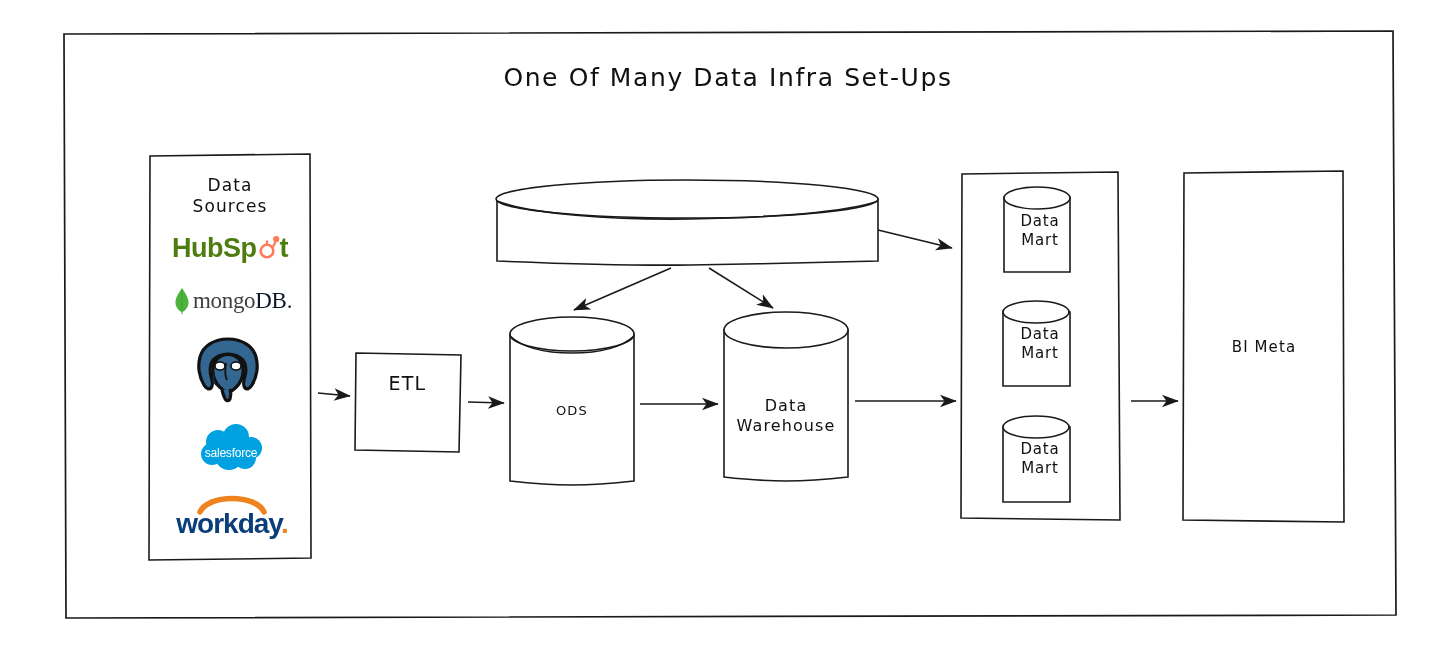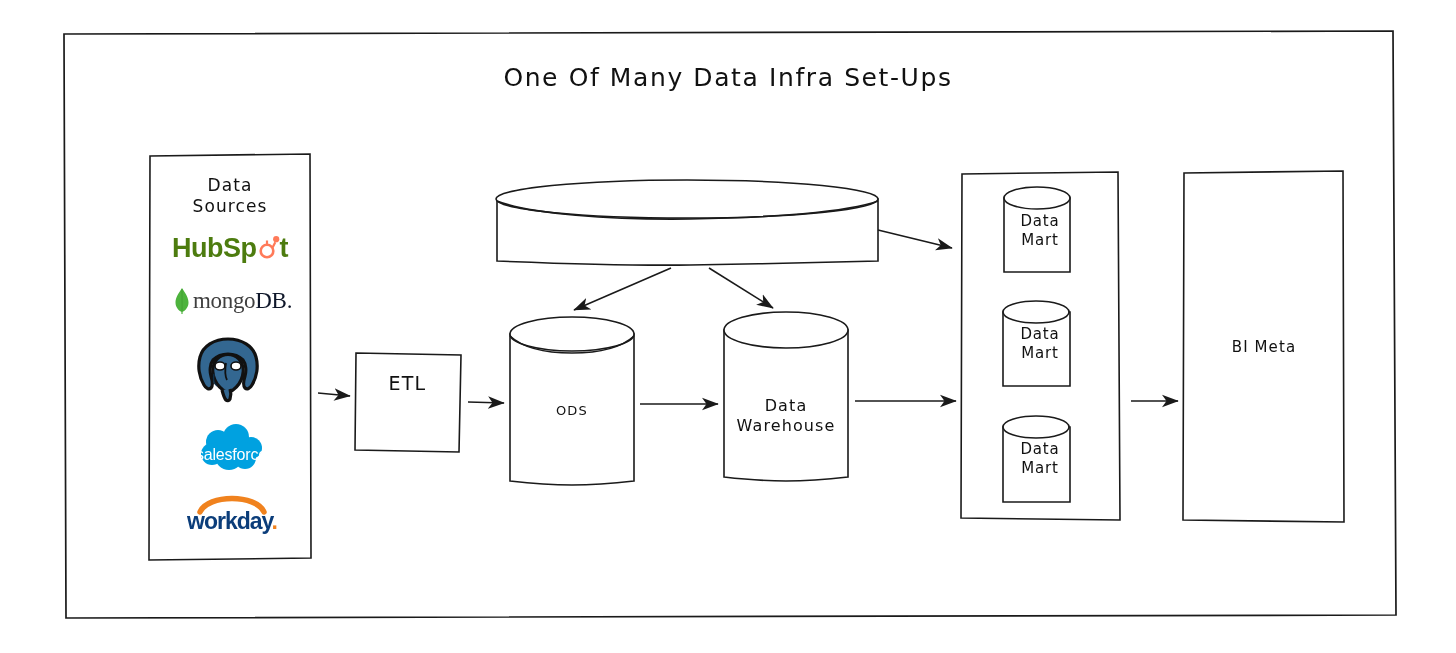--- a/index.html
+++ b/index.html
@@ -87,36 +87,36 @@
   }
   .mdb-dark { color: #3f3f3f; }
   .mdb-gray { color: #0f172a; }
   
   #logo-postgres { left: 192px; top: 333px; width: 72px; height: 72px; }
   
   #logo-salesforce { left: 196px; top: 424px; width: 70px; height: 52px; }
   .sf-word {
     position: absolute;
     font-family: "Liberation Sans", sans-serif;
-    font-size: 16px;
+    font-size: 12px;
     color: #ffffff;
     letter-spacing: -0.2px;
     left: 0; right: 0;
     top: 22px;
     text-align: center;
   }
   
   #logo-workday { left: 168px; top: 490px; width: 128px; height: 52px; }
   .wd-word {
     position: absolute;
     left: 0; right: 0;
     top: 18px;
     text-align: center;
     font-family: "Liberation Sans", sans-serif;
-    font-size: 23px;
+    font-size: 28px;
     font-weight: bold;
     color: #0b3d7a;
     letter-spacing: -1px;
   }
   .wd-dot { color: #f0821e; }
 </style>
 </head>
 <body>
 
 <div id="canvas">

